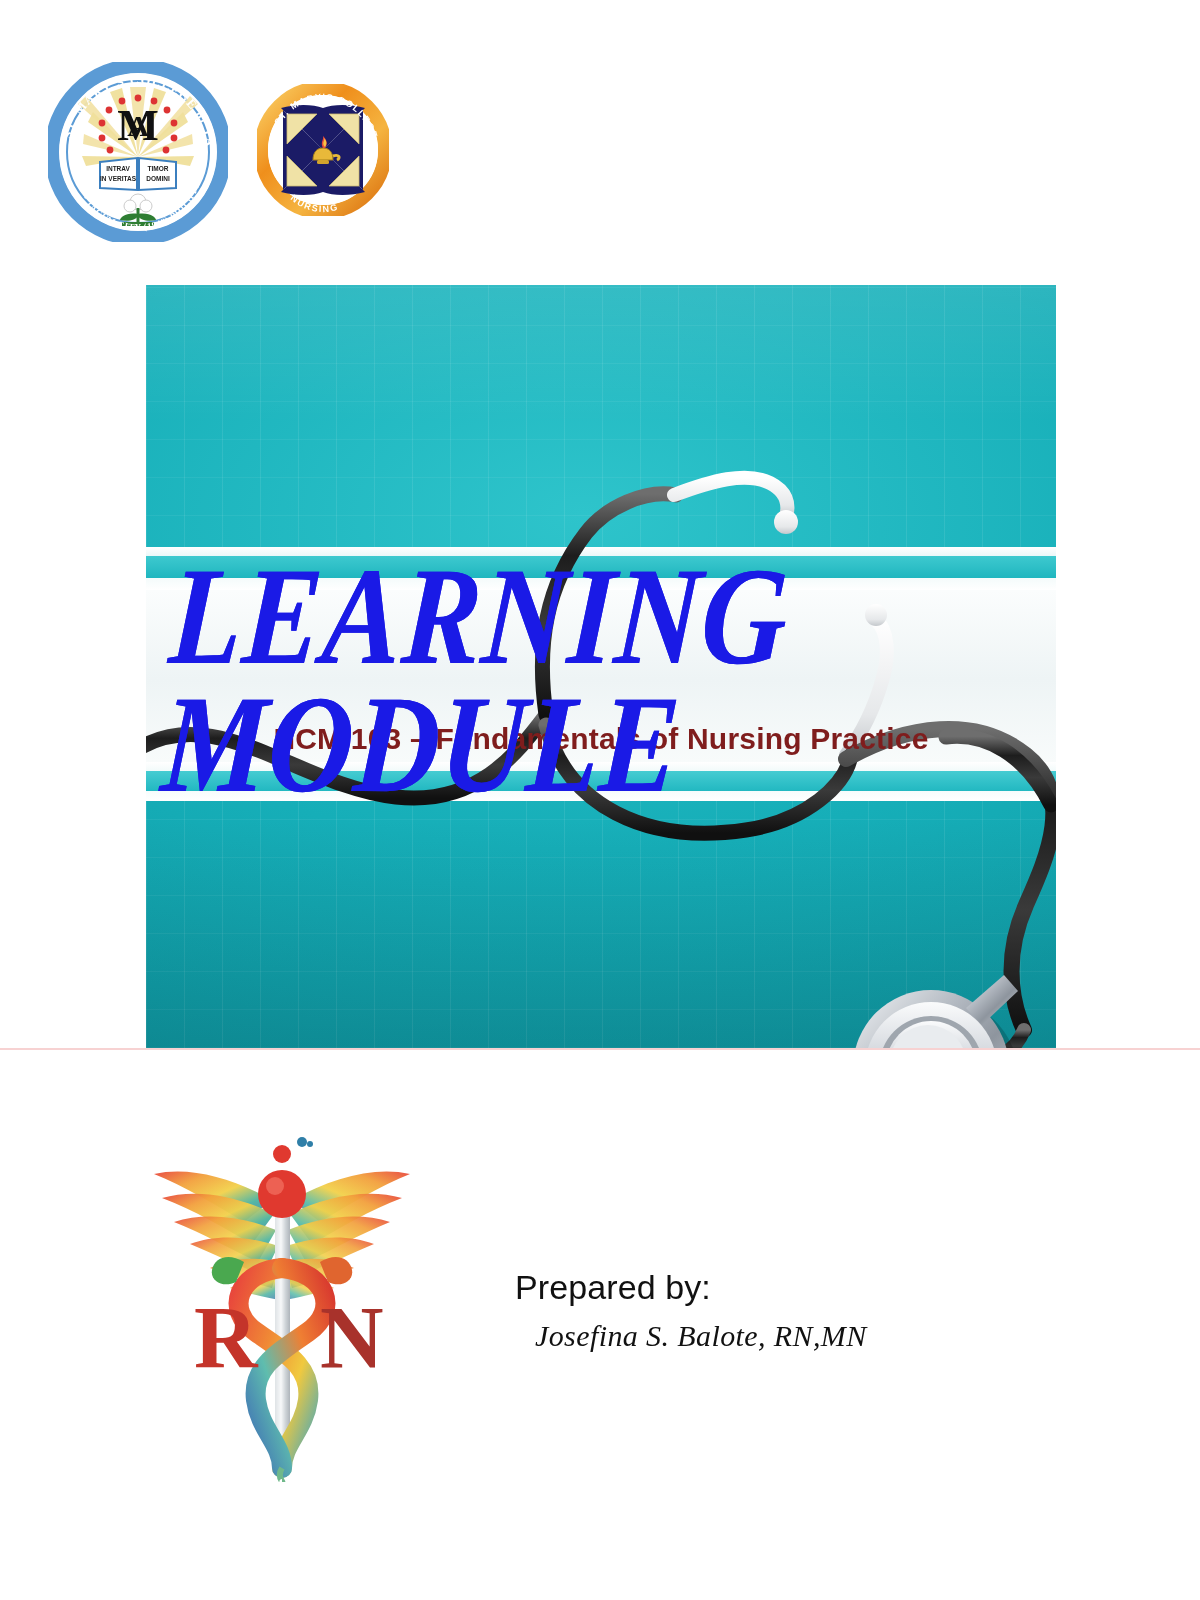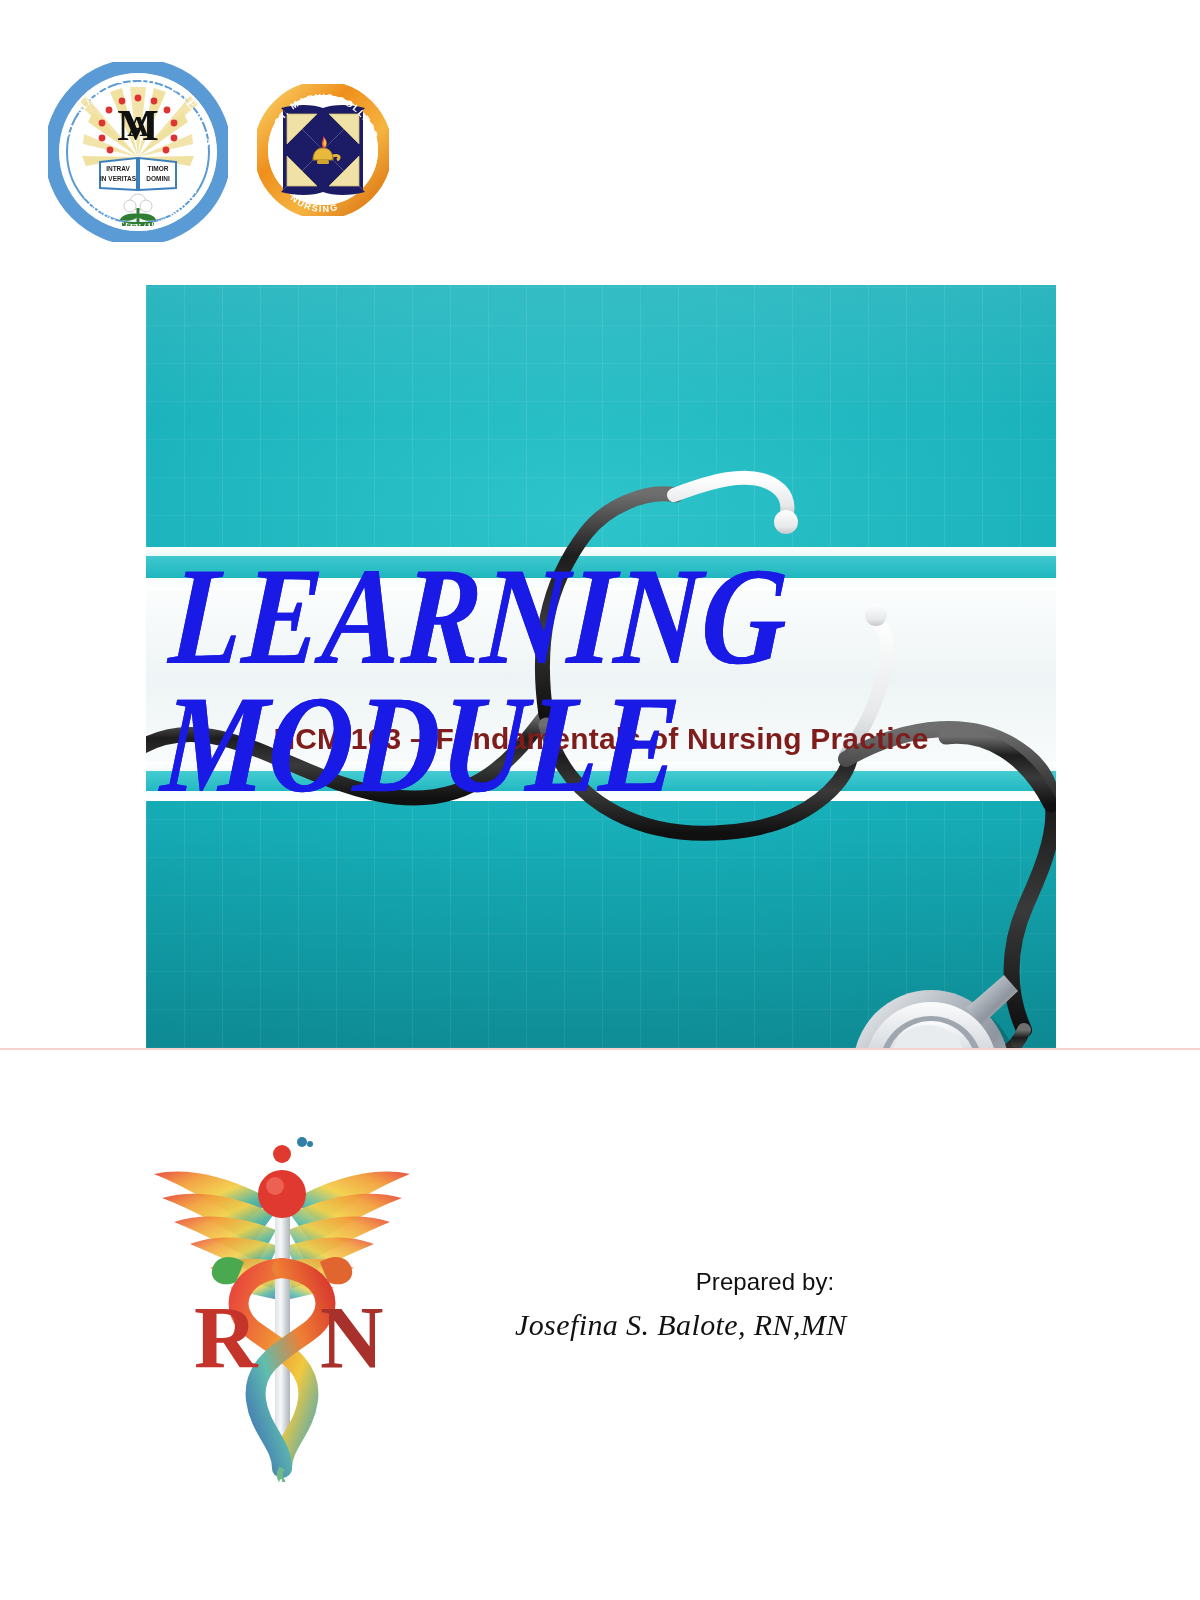--- a/index.html
+++ b/index.html
@@ -182,32 +182,32 @@
     width: 300px; height: 400px;
   }
   .prepared-block {
     position: absolute;
     left: 515px; top: 1268px;
     width: 500px;
   }
   .prepared-label {
     color: #111111;
     font-family: "Liberation Sans Narrow", "Liberation Sans", sans-serif;
-    font-size: 24px;
+    font-size: 34px;
     font-weight: 500;
     letter-spacing: 0.1px;
-    text-align: center;
   }
   .prepared-name {
     margin-top: 12px;
     color: #111111;
     font-family: "Liberation Serif", serif;
     font-size: 30px;
     font-style: italic;
     letter-spacing: 0.4px;
+    margin-left: 20px;
   }
 </style>
 </head>
 <body>
 
 <div class="header">
 
   <div class="seal-main">
     <svg viewBox="0 0 180 180" width="180" height="180">
       <circle cx="90" cy="90" r="88" fill="#ffffff"></circle>

